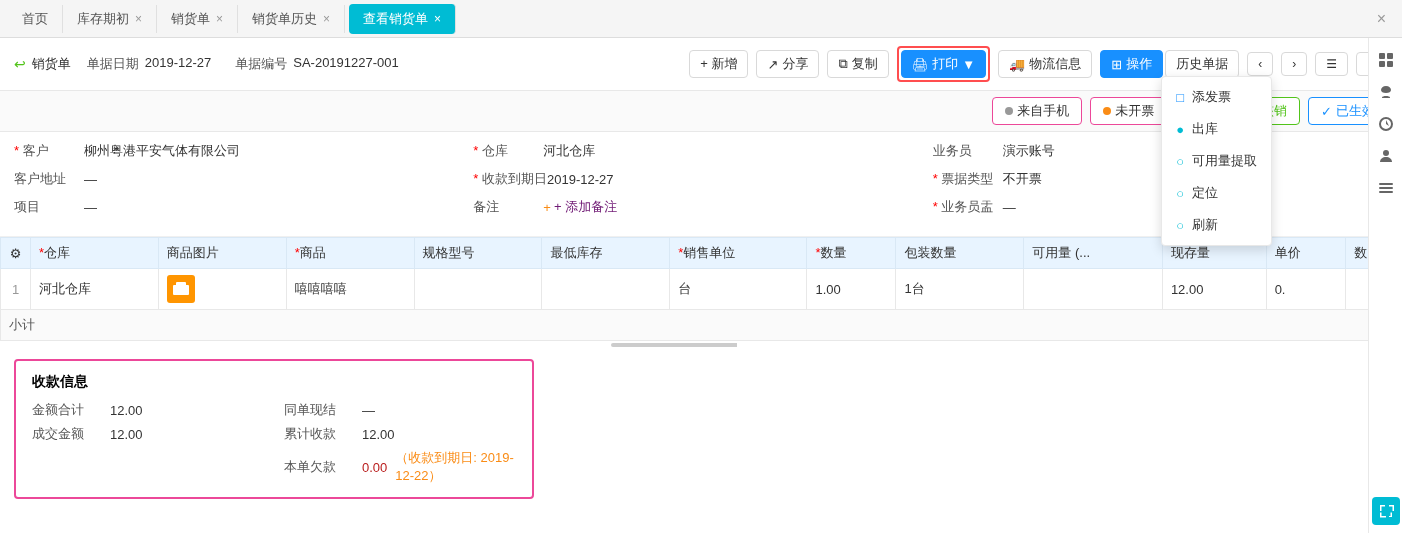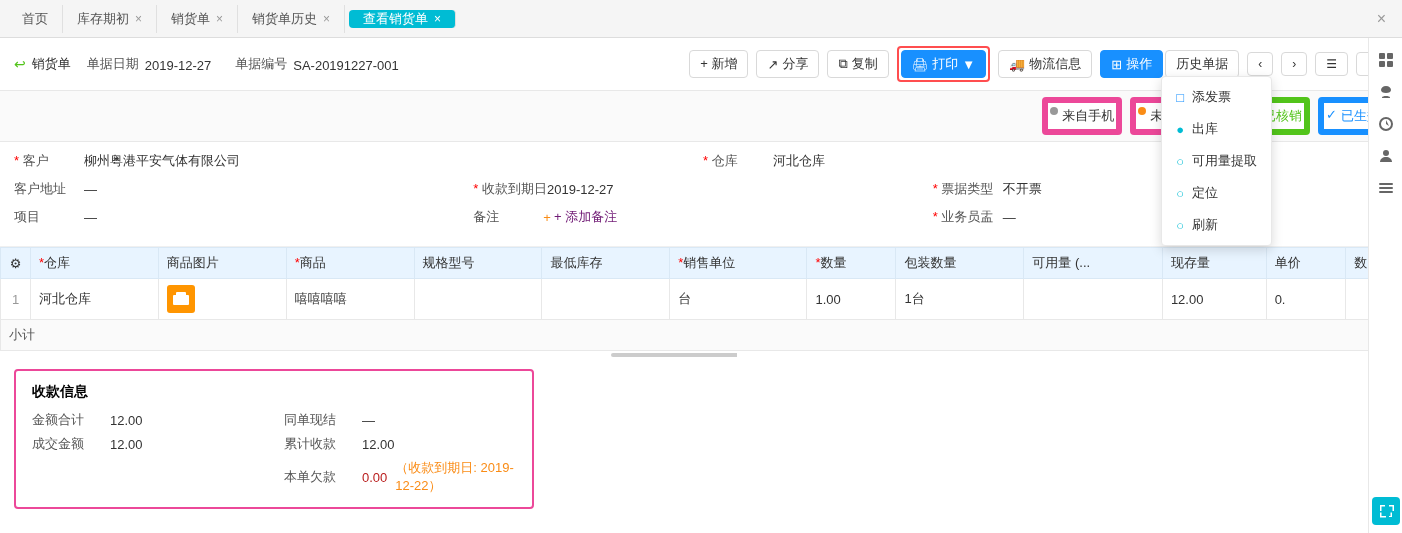--- a/index.html
+++ b/index.html
@@ -9,55 +9,55 @@
     .tab-bar {
       display: flex; align-items: center; background: #f5f5f5; border-bottom: 1px solid #ddd;
       height: 38px; padding: 0 8px; position: relative;
     }
     .tab-item {
       display: flex; align-items: center; padding: 0 14px; height: 28px;
       cursor: pointer; color: #555; border-right: 1px solid #e0e0e0; white-space: nowrap;
       font-size: 13px;
     }
     .tab-item .tab-close { margin-left: 6px; color: #999; font-size: 12px; cursor: pointer; }
-    .tab-item.highlight { background: #00bcd4; color: #fff; border-radius: 4px; margin: 4px 4px; height: 18px; }
+    .tab-item.highlight { background: #00bcd4; color: #fff; border-radius: 4px; margin: 4px 4px; height: 30px; }
     .tab-item.highlight .tab-close { color: #fff; }
     .close-all { margin-left: auto; font-size: 16px; color: #999; cursor: pointer; padding: 0 8px; }
 
     
     .main-content { background: #fff; height: calc(533px - 38px); overflow: hidden; position: relative; }
 
     
     .doc-header {
       display: flex; align-items: center; padding: 8px 14px; border-bottom: 1px solid #e8e8e8;
       background: #fff; gap: 16px;
     }
     .doc-title { display: flex; align-items: center; gap: 6px; color: #333; font-size: 13px; font-weight: 500; }
     .doc-title-icon { color: #52c41a; font-size: 14px; }
     .doc-meta { display: flex; align-items: center; gap: 24px; color: #333; font-size: 13px; flex: 1; }
-    .doc-meta-item { display: flex; align-items: flex-end; gap: 6px; }
+    .doc-meta-item { display: flex; align-items: flex-start; gap: 6px; }
     .doc-meta-label { color: #555; }
 
     
     .toolbar { display: flex; align-items: center; gap: 8px; margin-left: auto; position: relative; }
     .toolbar-btn {
       display: flex; align-items: center; gap: 4px; padding: 4px 10px;
       border: 1px solid #d9d9d9; border-radius: 4px; background: #fff;
       cursor: pointer; color: #333; font-size: 12px; white-space: nowrap;
     }
     .toolbar-btn.primary { background: #1890ff; color: #fff; border-color: #1890ff; }
 
     
     .action-row {
       display: flex; align-items: center; justify-content: flex-end; padding: 6px 14px;
       gap: 8px; border-bottom: 1px solid #e8e8e8; background: #fafafa;
     }
     .action-btn {
-      display: flex; gap: 4px; padding: 4px 2px;
-      border: 6px solid #ec4899; border-radius: 4px; background: #fff;
+      display: flex; align-items: center; gap: 4px; padding: 4px 12px;
+      border: 1px solid #ec4899; border-radius: 4px; background: #fff;
       cursor: pointer; font-size: 12px; color: #333; white-space: nowrap;
     }
     .action-btn .dot { width: 8px; height: 8px; border-radius: 50%; display: inline-block; }
     .action-btn .dot.gray { background: #999; }
     .action-btn .dot.orange { background: #fa8c16; }
     .action-btn.green { border-color: #52c41a; color: #52c41a; }
     .action-btn.blue { border-color: #1890ff; color: #1890ff; }
 
     
     .form-section { padding: 10px 14px; border-bottom: 1px solid #f0f0f0; }
@@ -246,20 +246,24 @@
 
     <div class="form-section">
       <div class="form-row">
         <div class="form-field">
           <span class="form-label required">客户</span>
           <span class="form-value">柳州粤港平安气体有限公司</span>
         </div>
         <div class="form-field">
           <span class="form-label required">仓库</span>
           <span class="form-value">河北仓库</span>
+        </div>
+        <div class="form-field">
+          <span class="form-label">业务员</span>
+          <span class="form-value">演示账号</span>
         </div>
       </div>
       <div class="form-row">
         <div class="form-field">
           <span class="form-label">客户地址</span>
           <span class="form-value">—</span>
         </div>
         <div class="form-field">
           <span class="form-label required">收款到期日</span>
           <span class="form-value">2019-12-27</span>

